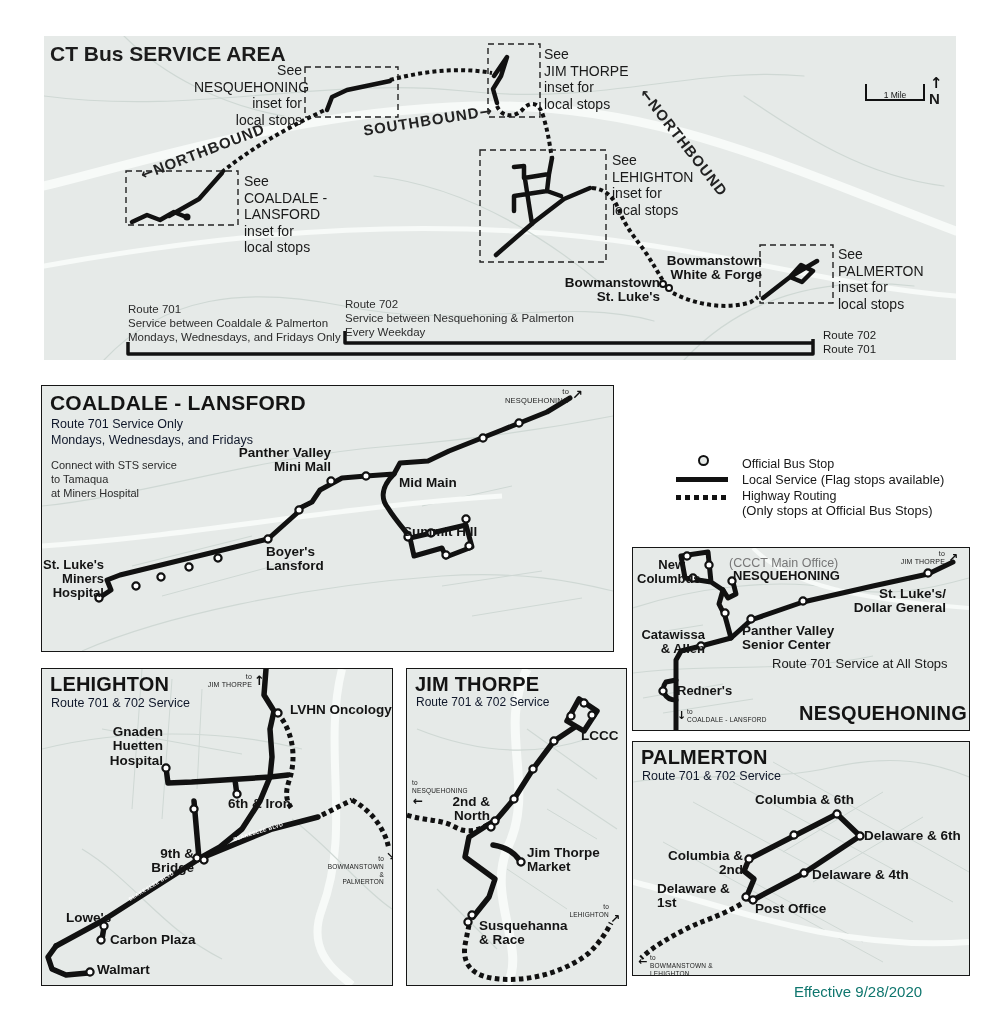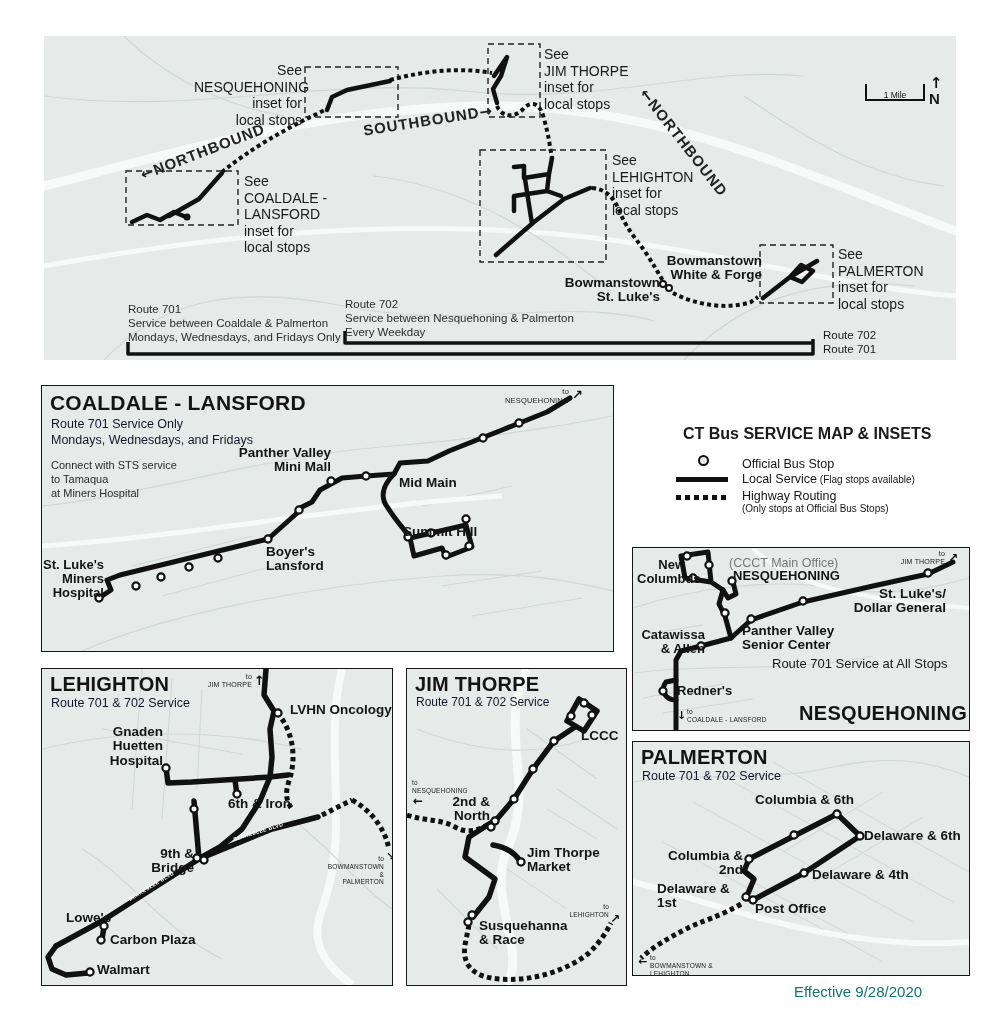--- a/index.html
+++ b/index.html
@@ -16,21 +16,21 @@
   .ptitle{position:absolute;font-size:20px;font-weight:bold;letter-spacing:.2px;color:#141414}
   .psub{position:absolute;font-size:12.5px;white-space:pre-line;line-height:1.3;color:#0f172a}
   .dirlabel{font-size:15px;font-weight:bold;letter-spacing:1px;color:#222}
   .dirlabel .ar{font-family:"DejaVu Sans",sans-serif}
   .scalebar{position:absolute;border-left:2px solid #111;border-right:2px solid #111;border-bottom:2.5px solid #111;text-align:center}
   .scalebar span{font-size:8.5px;color:#111}
   .legend-line{position:absolute;background:#111}
   .legend-dash{position:absolute;background:repeating-linear-gradient(90deg,#111 0 5px,rgba(0,0,0,0) 5px 9px)}
   .legend-circ{position:absolute;width:7px;height:7px;border:2.2px solid #111;border-radius:50%;background:#e6eae8}
   .ltext{position:absolute;font-size:12.5px;color:#161616}
-  .lsub{font-size:10px;color:#161616}
+  .lsub{font-size:13px;color:#161616}
 </style>
 </head>
 <body>
 
 <div class="panel" style="left:44px;top:36px;width:912px;height:324px">
   <svg class="map" width="912" height="324" viewBox="0 0 912 324">
     <g fill="none" stroke-linecap="round">
       <path d="M0 150 C 120 120, 260 75, 430 70 C 610 66, 740 130, 912 195" stroke="#f7faf8" stroke-width="9"></path>
       <path d="M0 230 C 140 205, 300 185, 470 195 C 650 205, 780 250, 912 260" stroke="#f7faf8" stroke-width="5"></path>
       <path d="M0 60 C 150 80, 280 40, 420 55 C 560 70, 650 30, 760 40" stroke="#cfd8d4" stroke-width="1.2"></path>
@@ -62,20 +62,21 @@
         <circle cx="625" cy="252" r="3"></circle>
     </g>
     <g fill="none" stroke="#222" stroke-width="1.4" stroke-dasharray="6 4">
       <rect x="82" y="135" width="112" height="54"></rect>
       <rect x="261" y="31" width="93" height="50"></rect>
       <rect x="444" y="8" width="52" height="73"></rect>
       <rect x="436" y="114" width="126" height="112"></rect>
       <rect x="716" y="209" width="73" height="58"></rect>
     </g>
   </svg>
+  <div style="position:absolute;left:6px;top:6px;font-size:21px;font-weight:bold;color:#1c1c1c">CT Bus SERVICE AREA</div>
   <div class="seenote" style="left:150px;top:26px;width:108px;text-align:right">See
 NESQUEHONING
 inset for
 local stops</div>
   <div class="seenote" style="left:500px;top:10px;width:90px">See
 JIM THORPE
 inset for
 local stops</div>
   <div class="seenote" style="left:200px;top:137px;width:130px">See
 COALDALE - LANSFORD
@@ -155,21 +156,20 @@
   <div class="lbl" style="left:357px;top:90px">Mid Main</div>
   <div class="lbl" style="left:361px;top:139px">Summit Hill</div>
   <div class="lbl" style="left:224px;top:159px">Boyer's
 Lansford</div>
   <div class="lbl" style="left:0px;top:172px;width:62px;text-align:right;font-size:13px">St. Luke's
 Miners
 Hospital</div>
 </div>
 
 <div style="position:absolute;left:660px;top:420px;width:300px;height:100px">
-  <div style="position:absolute;left:23px;top:5px;font-size:16px;font-weight:bold">CT Bus SERVICE MAP &amp; INSETS</div>
   <div class="legend-circ" style="left:38px;top:35px"></div>
   <div class="ltext" style="left:82px;top:37px">Official Bus Stop</div>
   <div class="legend-line" style="left:16px;top:57px;width:52px;height:5px"></div>
   <div class="ltext" style="left:82px;top:52px"><span>Local Service</span><span class="lsub"> (Flag stops available)</span></div>
   <div class="legend-dash" style="left:16px;top:75px;width:54px;height:5px"></div>
   <div class="ltext" style="left:82px;top:69px">Highway Routing</div>
   <div class="ltext lsub" style="left:82px;top:83px">(Only stops at Official Bus Stops)</div>
 </div>
 
 <div class="panel bordered" style="left:632px;top:547px;width:336px;height:182px">

